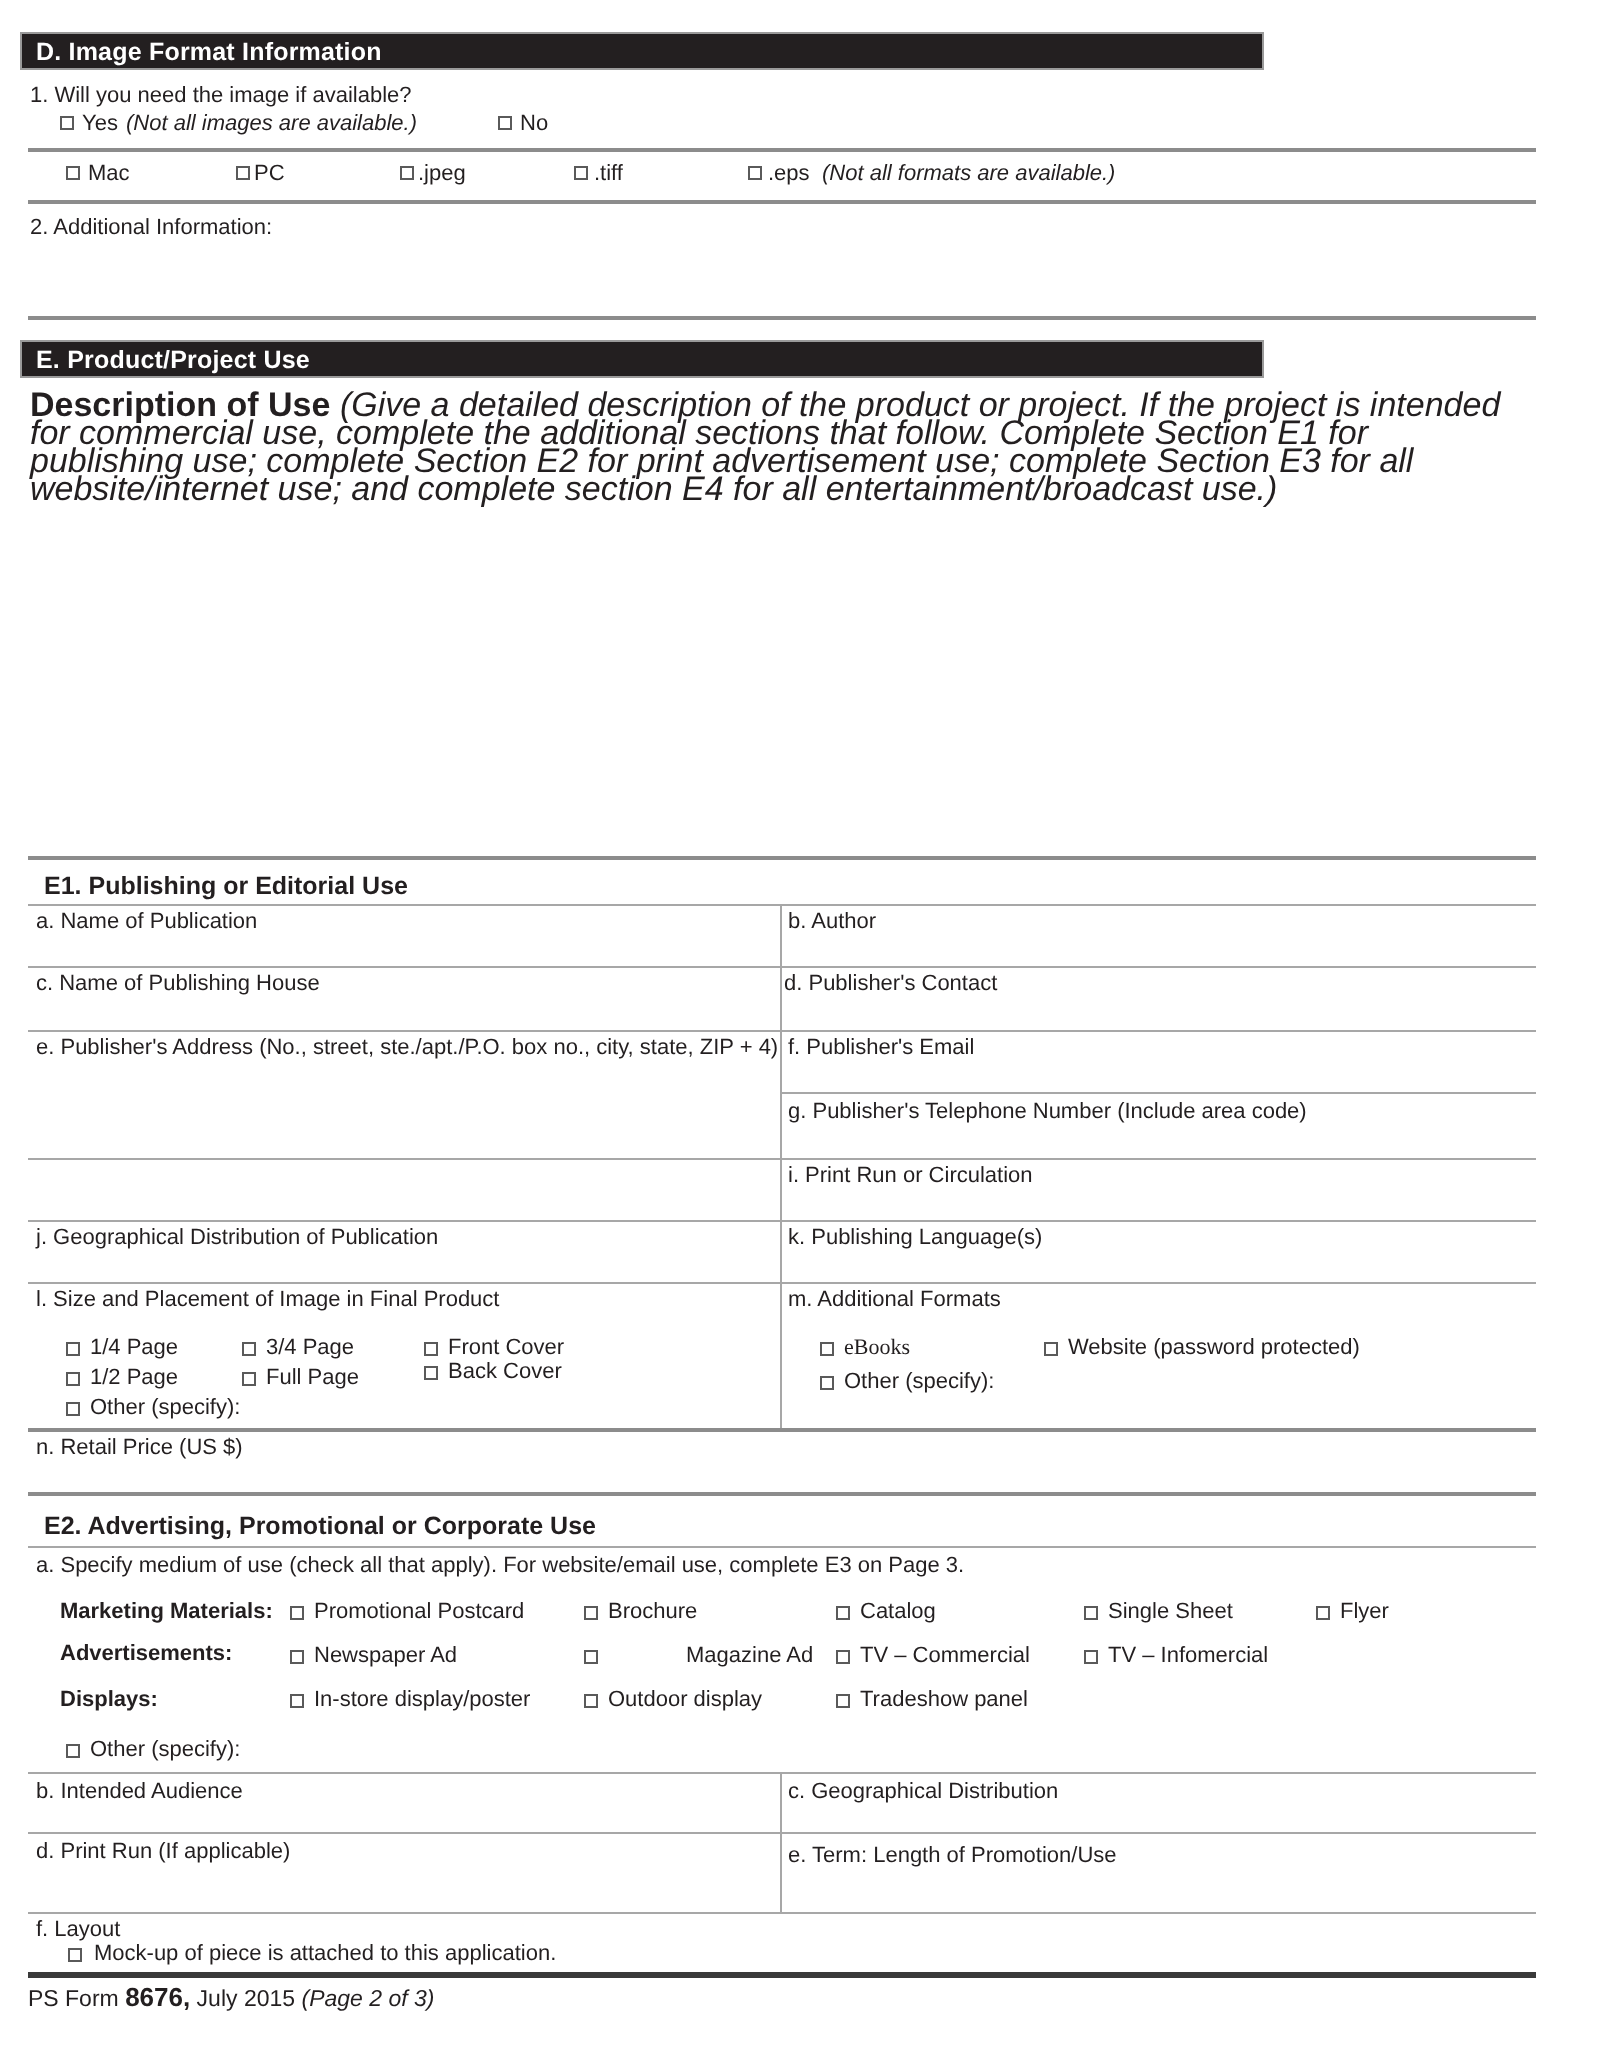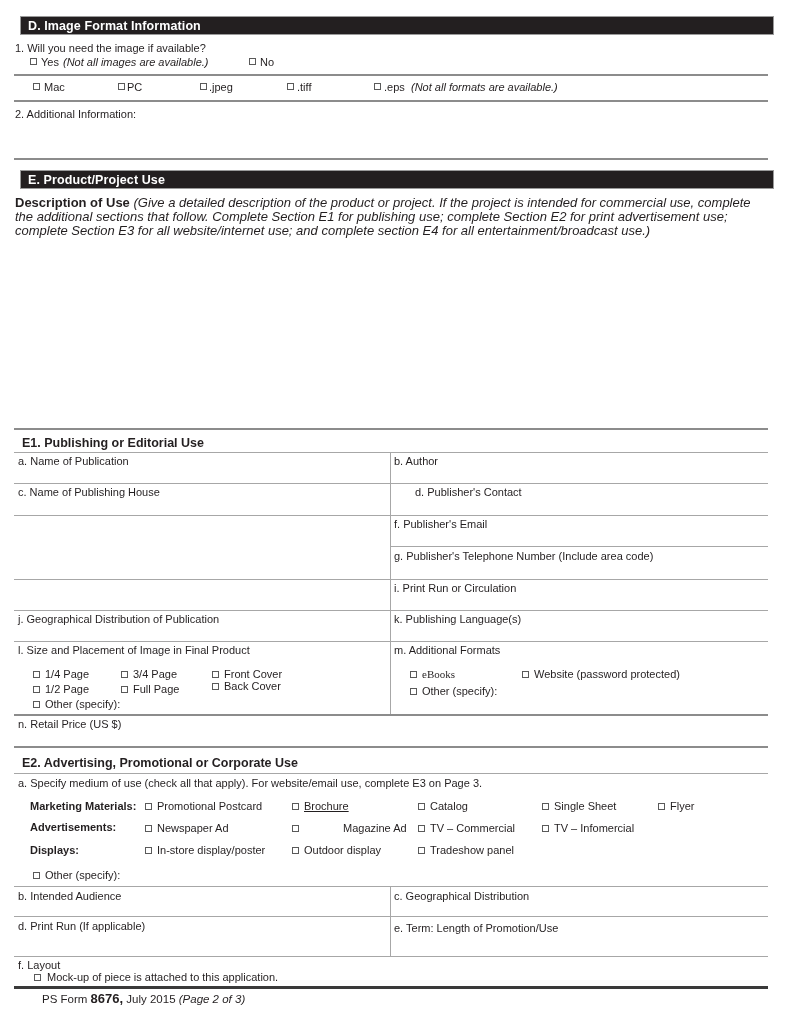--- a/index.html
+++ b/index.html
@@ -16,22 +16,22 @@
     overflow: hidden;
   }
   .page {
     position: absolute;
     left: 0; top: 0;
     width: 810px;
     height: 1024px;
   }
   .sec {
     position: absolute;
-    left: 20px;
-    width: 754px;
+    left: 10px;
+    width: 622px;
   }
   
   .bar {
     background: #231f20;
     color: #ffffff;
     font-size: 12.5px;
     font-weight: bold;
     letter-spacing: 0.1px;
     height: 19px;
     line-height: 19px;
@@ -82,21 +82,21 @@
   .cb {
     position: absolute;
     width: 7px;
     height: 7px;
     border: 1px solid #5a5a5a;
     background: #ffffff;
     box-sizing: border-box;
   }
   .para {
     position: absolute;
-    font-size: 13px;
+    font-size: 17px;
     line-height: 14px;
     font-style: italic;
     color: #231f20;
   }
   .para b { font-style: normal; }
   .footer {
     position: absolute;
     font-size: 11.5px;
     white-space: nowrap;
   }
@@ -160,23 +160,27 @@
 
   <div class="rule" style="top:452px;"></div>
 
   <div class="vrule" style="left:390px; top:452px; height:262px;"></div>
 
   <div class="t" style="left:18px; top:455px;">a. Name of Publication</div>
   <div class="t" style="left:394px; top:455px;">b. Author</div>
   <div class="rule" style="top:483px;"></div>
 
   <div class="t" style="left:18px; top:486px;">c. Name of Publishing House</div>
-  <div class="t" style="left:415px; top:486px;">d. Publisher's Contact</div>
+  <div class="t" style="left:392px; top:486px;">d. Publisher's Contact</div>
   <div class="rule" style="top:515px;"></div>
 
+  <div class="t" style="left:18px; top:518px;">
+    <span>e. Publisher's Address</span>
+    <span class="it">(No., street, ste./apt./P.O. box no., city, state, ZIP + 4)</span>
+  </div>
   <div class="t" style="left:394px; top:518px;">f. Publisher's Email</div>
 
   <div class="rule" style="left:390px; width:378px; top:546px;"></div>
 
   <div class="t" style="left:394px; top:550px;">
     <span>g. Publisher's Telephone Number</span>
     <span class="it">(Include area code)</span>
   </div>
 
   <div class="rule" style="top:579px;"></div>
@@ -241,21 +245,21 @@
   <div class="t" style="left:18px; top:777px;">
     <span>a. Specify medium of use </span><span class="it">(check all that apply)</span><span>. For website/email use, complete E3 on Page 3.</span>
   </div>
 
   <div class="t b" style="left:30px; top:800px;">Marketing Materials:</div>
 
   <span class="cb" style="left:145px; top:803px;"></span>
   <div class="t" style="left:157px; top:800px;">Promotional Postcard</div>
 
   <span class="cb" style="left:292px; top:803px;"></span>
-  <div class="t" style="left:304px; top:800px;text-decoration:underline;">Brochure</div>
+  <div class="t" style="left:304px; top:800px;">Brochure</div>
 
   <span class="cb" style="left:418px; top:803px;"></span>
   <div class="t" style="left:430px; top:800px;">Catalog</div>
 
   <span class="cb" style="left:542px; top:803px;"></span>
   <div class="t" style="left:554px; top:800px;">Single Sheet</div>
 
   <span class="cb" style="left:658px; top:803px;"></span>
   <div class="t" style="left:670px; top:800px;">Flyer</div>
 
@@ -305,17 +309,17 @@
 
   <div class="rule" style="top:956px;"></div>
 
   <div class="t" style="left:18px; top:959px;">f. Layout</div>
 
   <span class="cb" style="left:34px; top:974px;"></span>
   <div class="t" style="left:47px; top:971px;">Mock-up of piece is attached to this application.</div>
 
   <div class="rule dark" style="top:986px;"></div>
 
-  <div class="footer" style="left:14px; top:991px;margin-left:28px;">
+  <div class="footer" style="left:14px; top:991px;">
     <span>PS Form </span><span class="big">8676,</span><span> July 2015 </span><span class="it">(Page 2 of 3)</span>
   </div>
 
 </div>
 
 </body></html>

